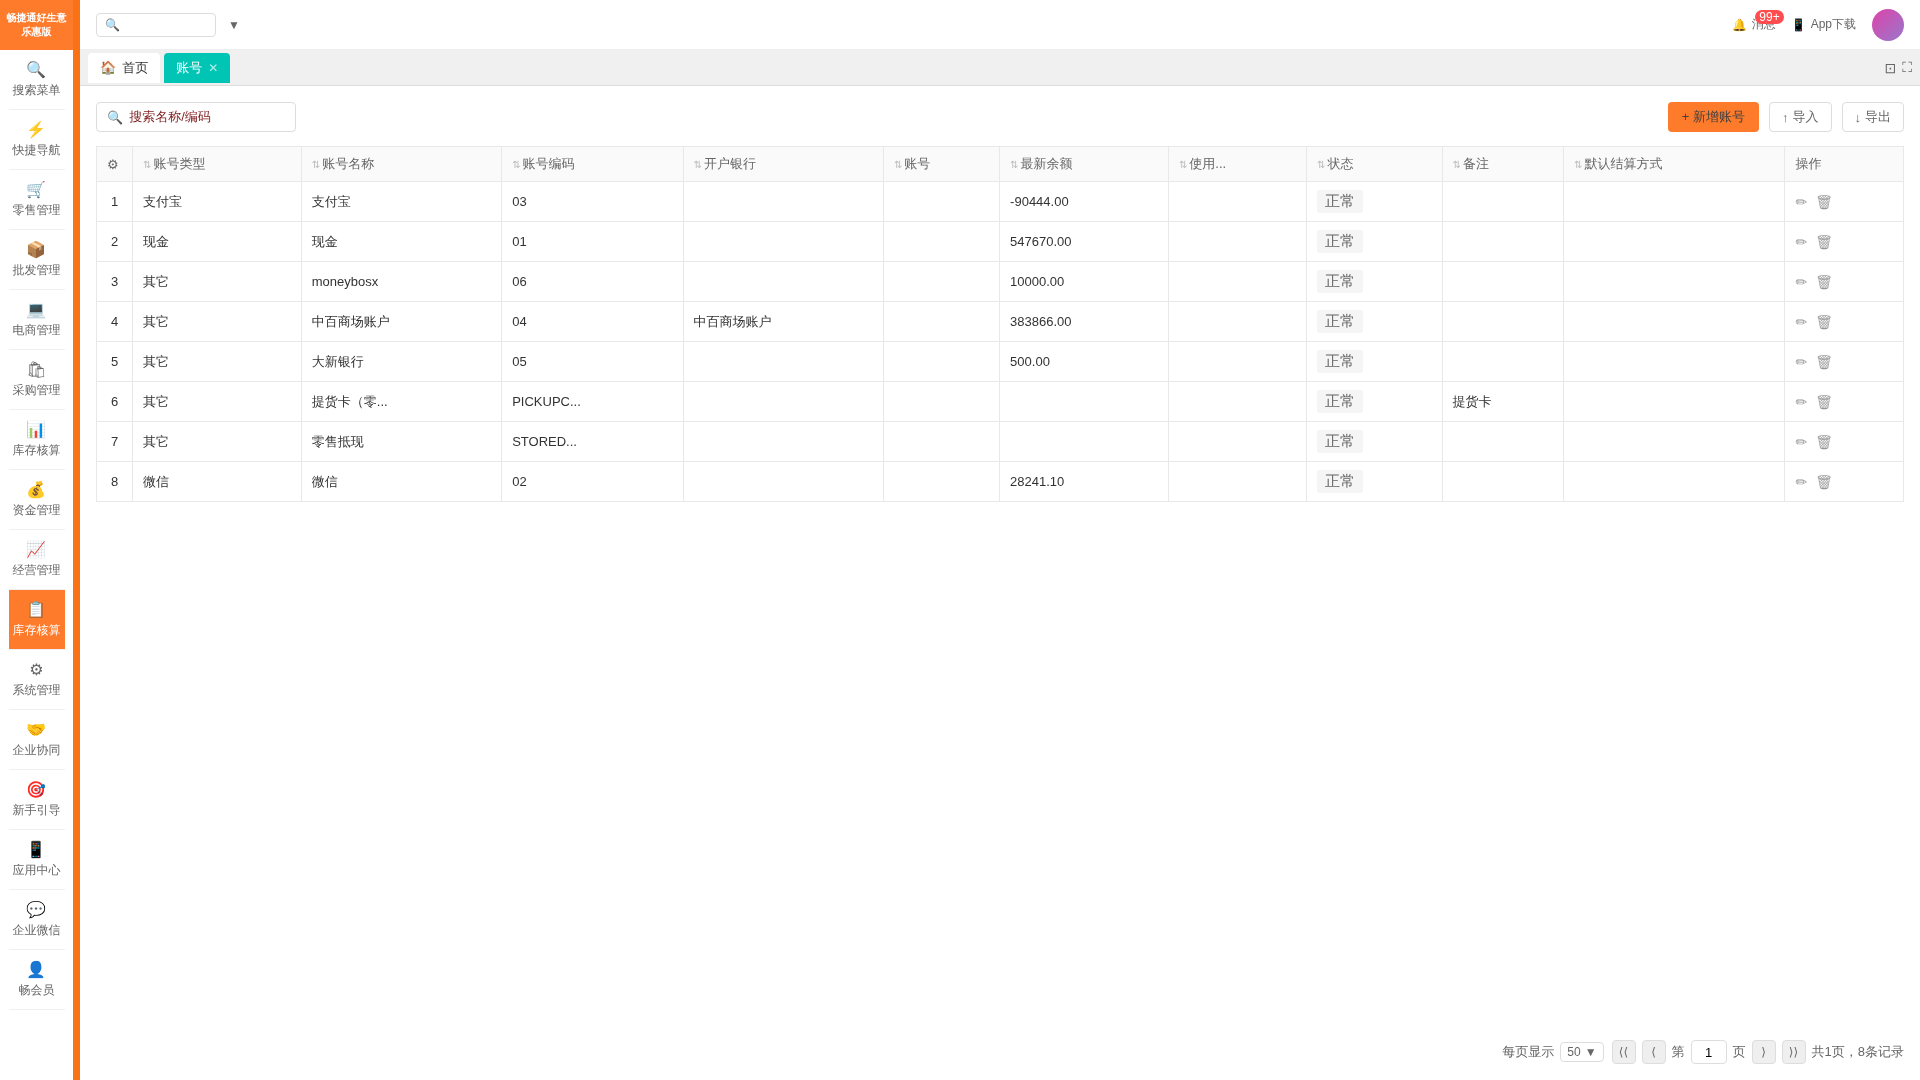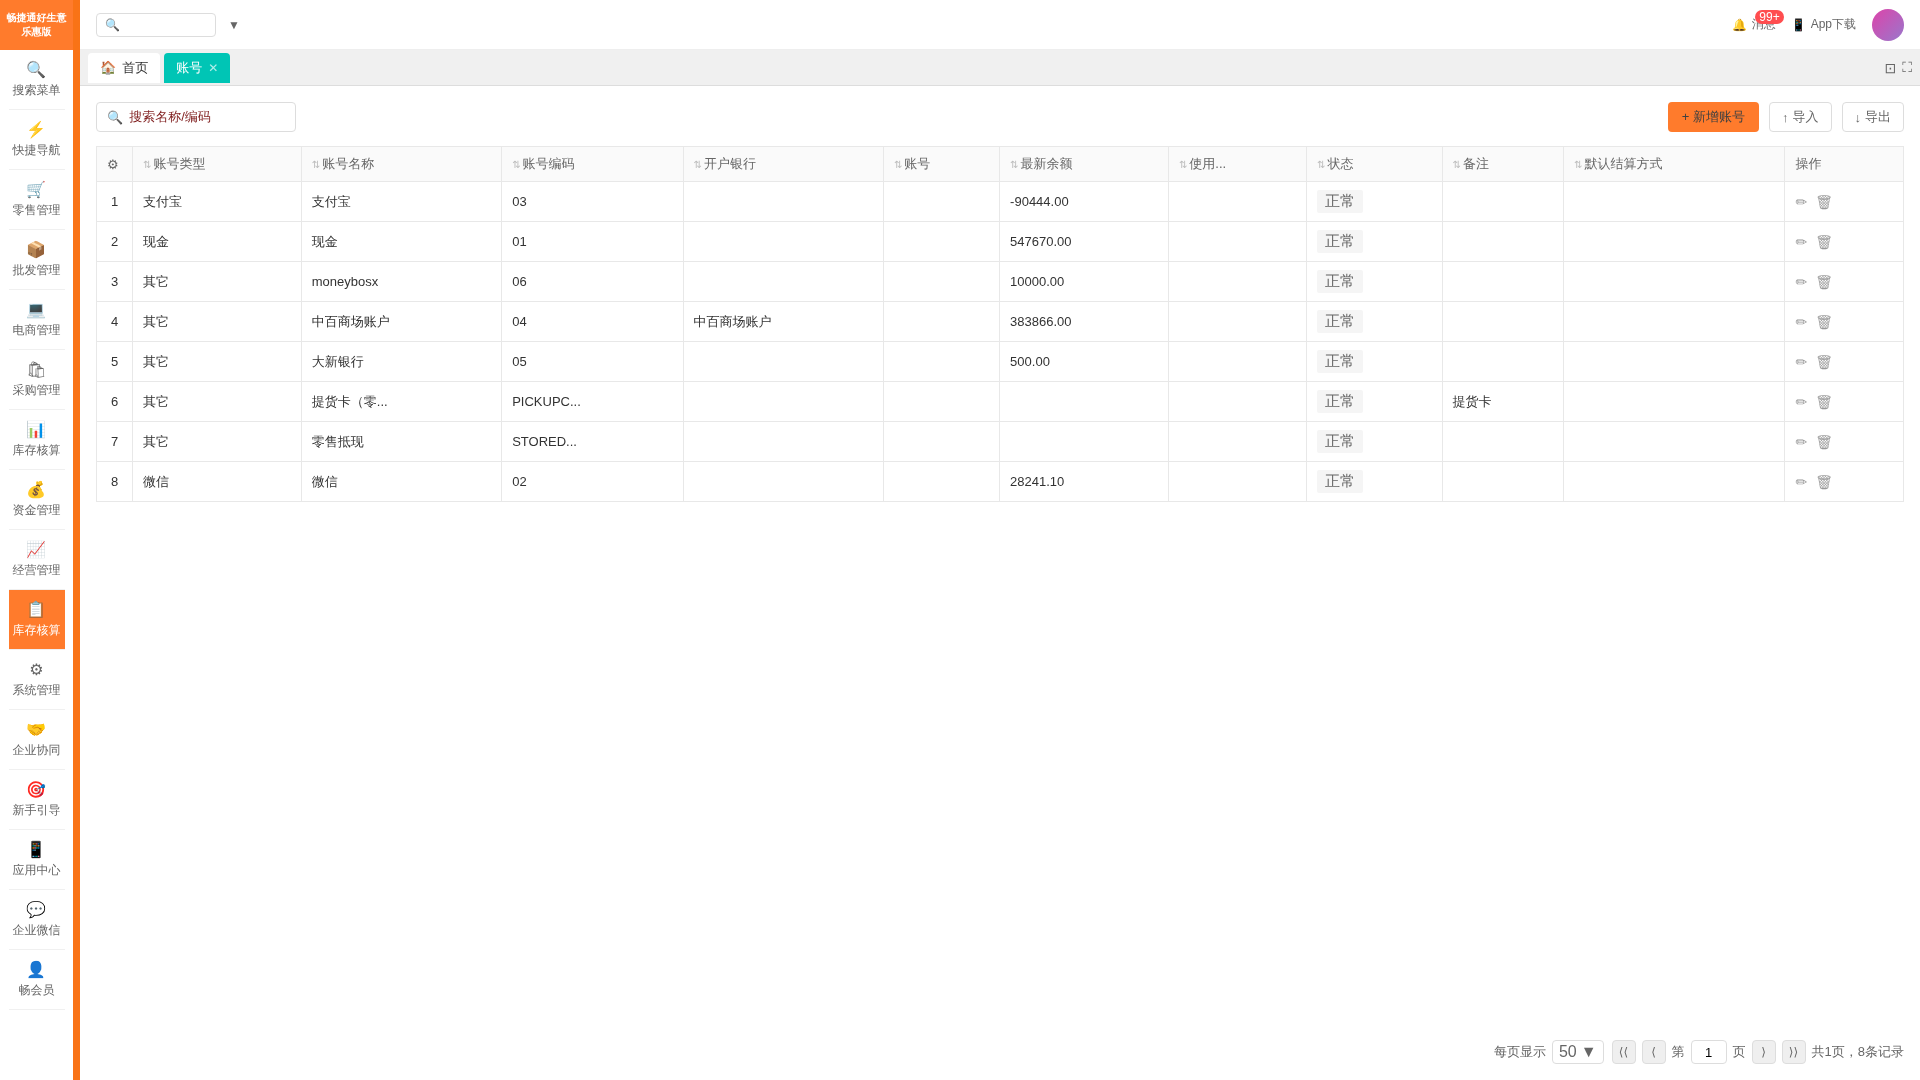--- a/index.html
+++ b/index.html
@@ -217,21 +217,21 @@
     .page-size-select {
       display: flex;
       align-items: center;
       gap: 6px;
       text-align: center;
     }
     .page-size-box {
       border: 1px solid #ddd;
       border-radius: 4px;
       padding: 2px 6px;
-      font-size: 16px;
+      font-size: 12px;
       display: flex;
       align-items: center;
       gap: 4px;
     }
     .page-nav { display: flex; align-items: center; gap: 6px; }
     .page-btn {
       width: 24px;
       height: 24px;
       border: 1px solid #ddd;
       border-radius: 4px;

